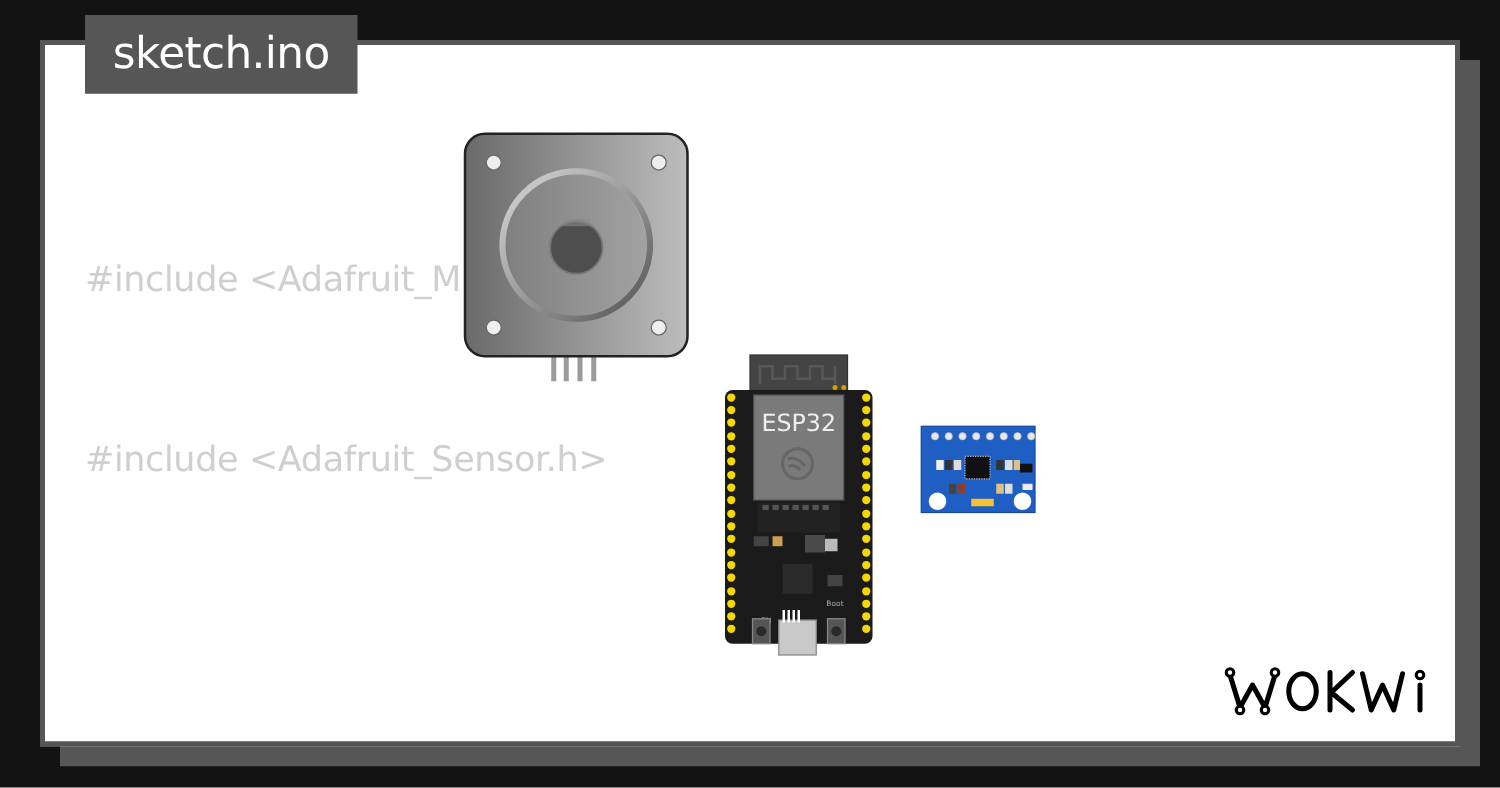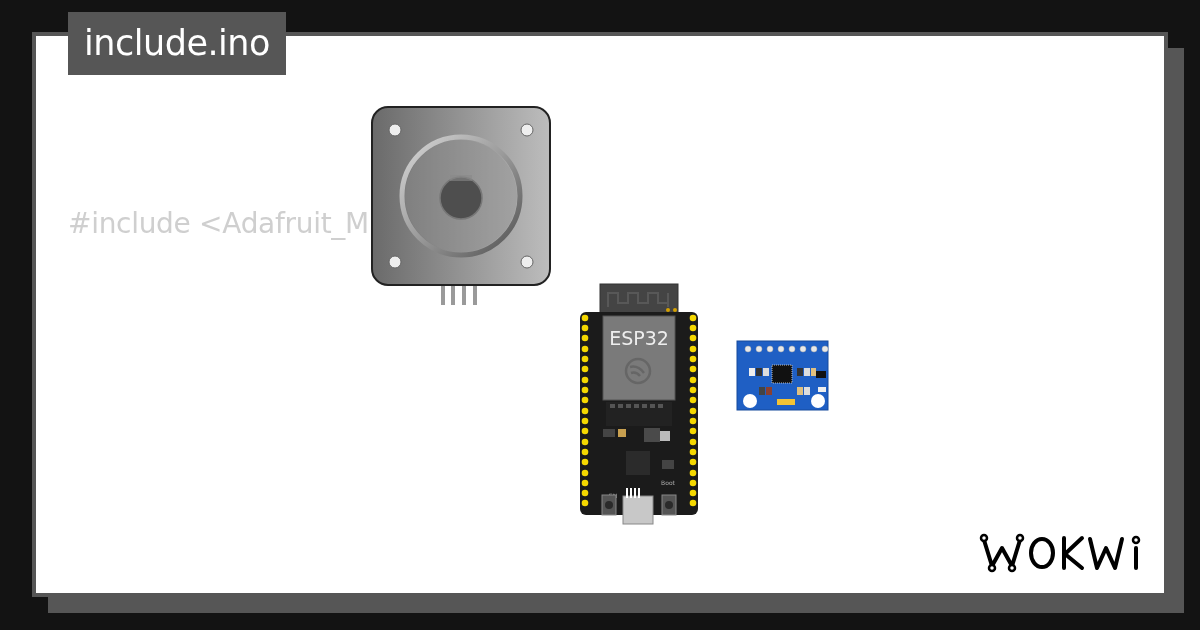--- a/index.html
+++ b/index.html
@@ -34,32 +34,33 @@
   .logo { position: absolute; left: 976px; top: 528px; width: 176px; height: 48px; }
 </style>
 </head>
 <body>
 
 <div class="shadow"></div>
 
 <div class="panel">
   <div class="code">
     <span class="line">#include &lt;Adafruit_MPU6050.h&gt;</span>
+    <span class="line">#include &lt;Adafruit_Sensor.h&gt;</span>
     
     
     
     
     
     
     
     
   </div>
 </div>
 
-<div class="title-tab">include.ino</div>
+<div class="title-tab">sketch.ino</div>
 
 <svg class="part" style="left:370px;top:105px" width="184" height="204" viewBox="0 0 184 204">
   <defs>
     <linearGradient id="mg" x1="0" y1="0" x2="1" y2="0">
       <stop offset="0" stop-color="#6a6a6a"></stop>
       <stop offset="1" stop-color="#bdbdbd"></stop>
     </linearGradient>
     <linearGradient id="rg" x1="0" y1="0" x2="1" y2="1">
       <stop offset="0" stop-color="#d8d8d8"></stop>
       <stop offset="0.5" stop-color="#9a9a9a"></stop>

